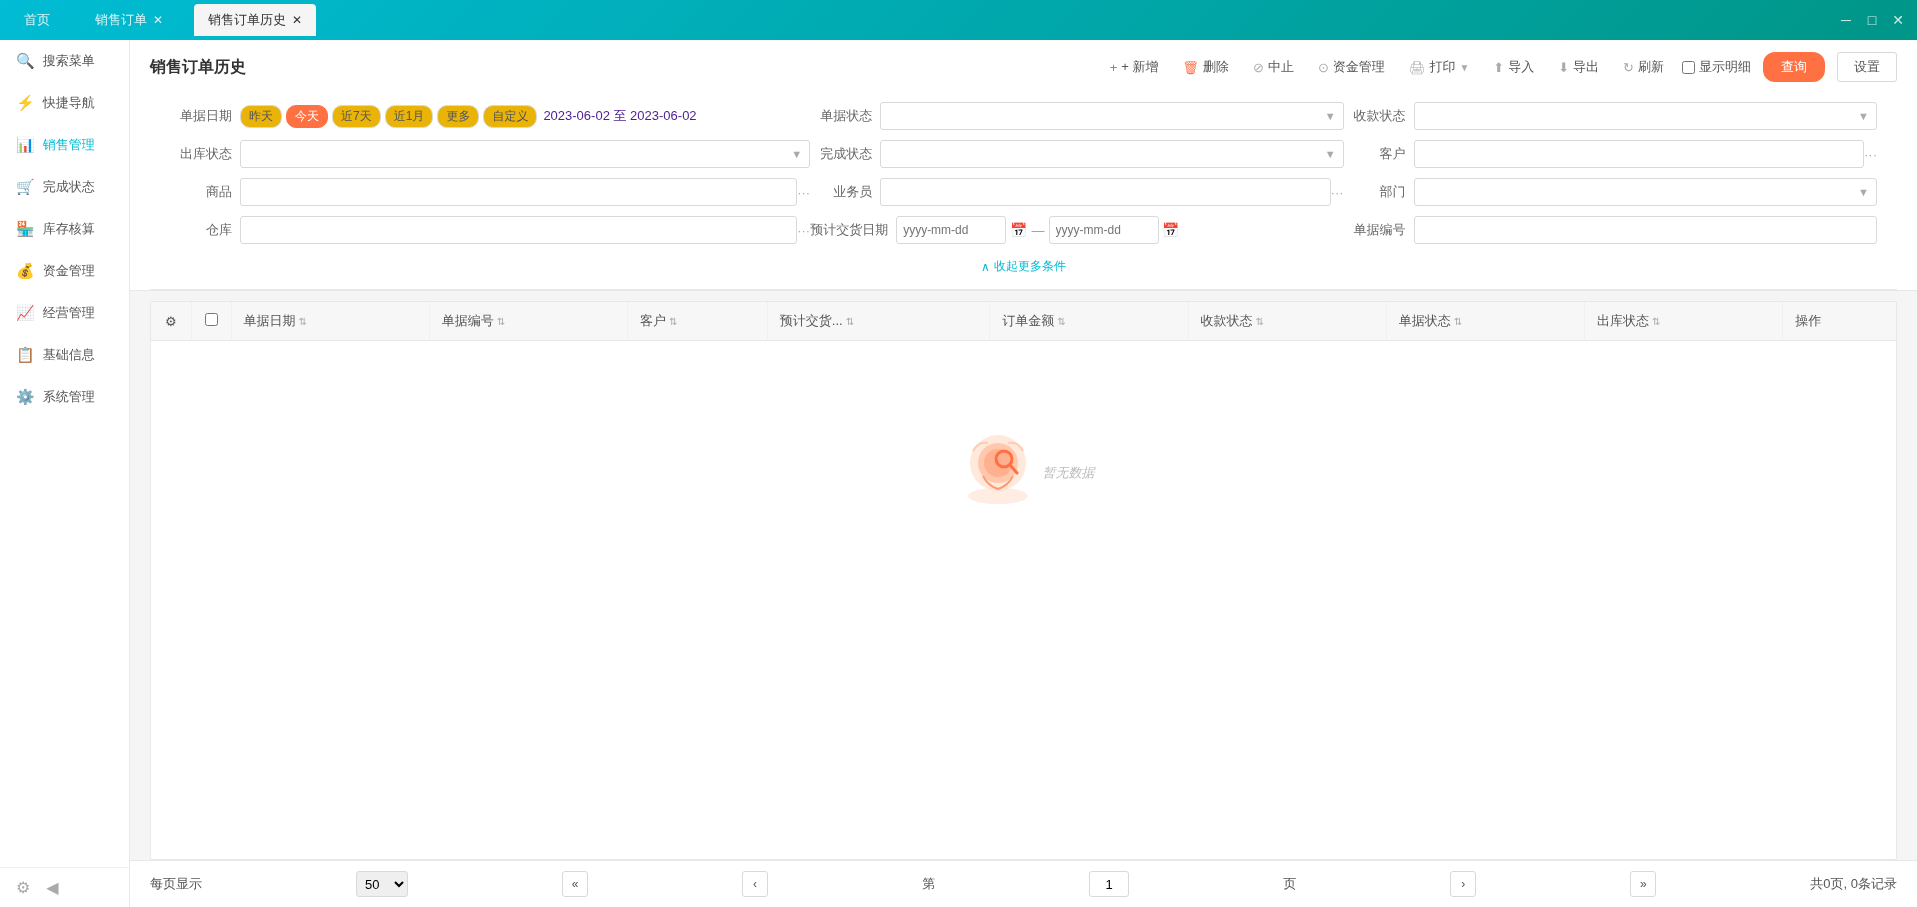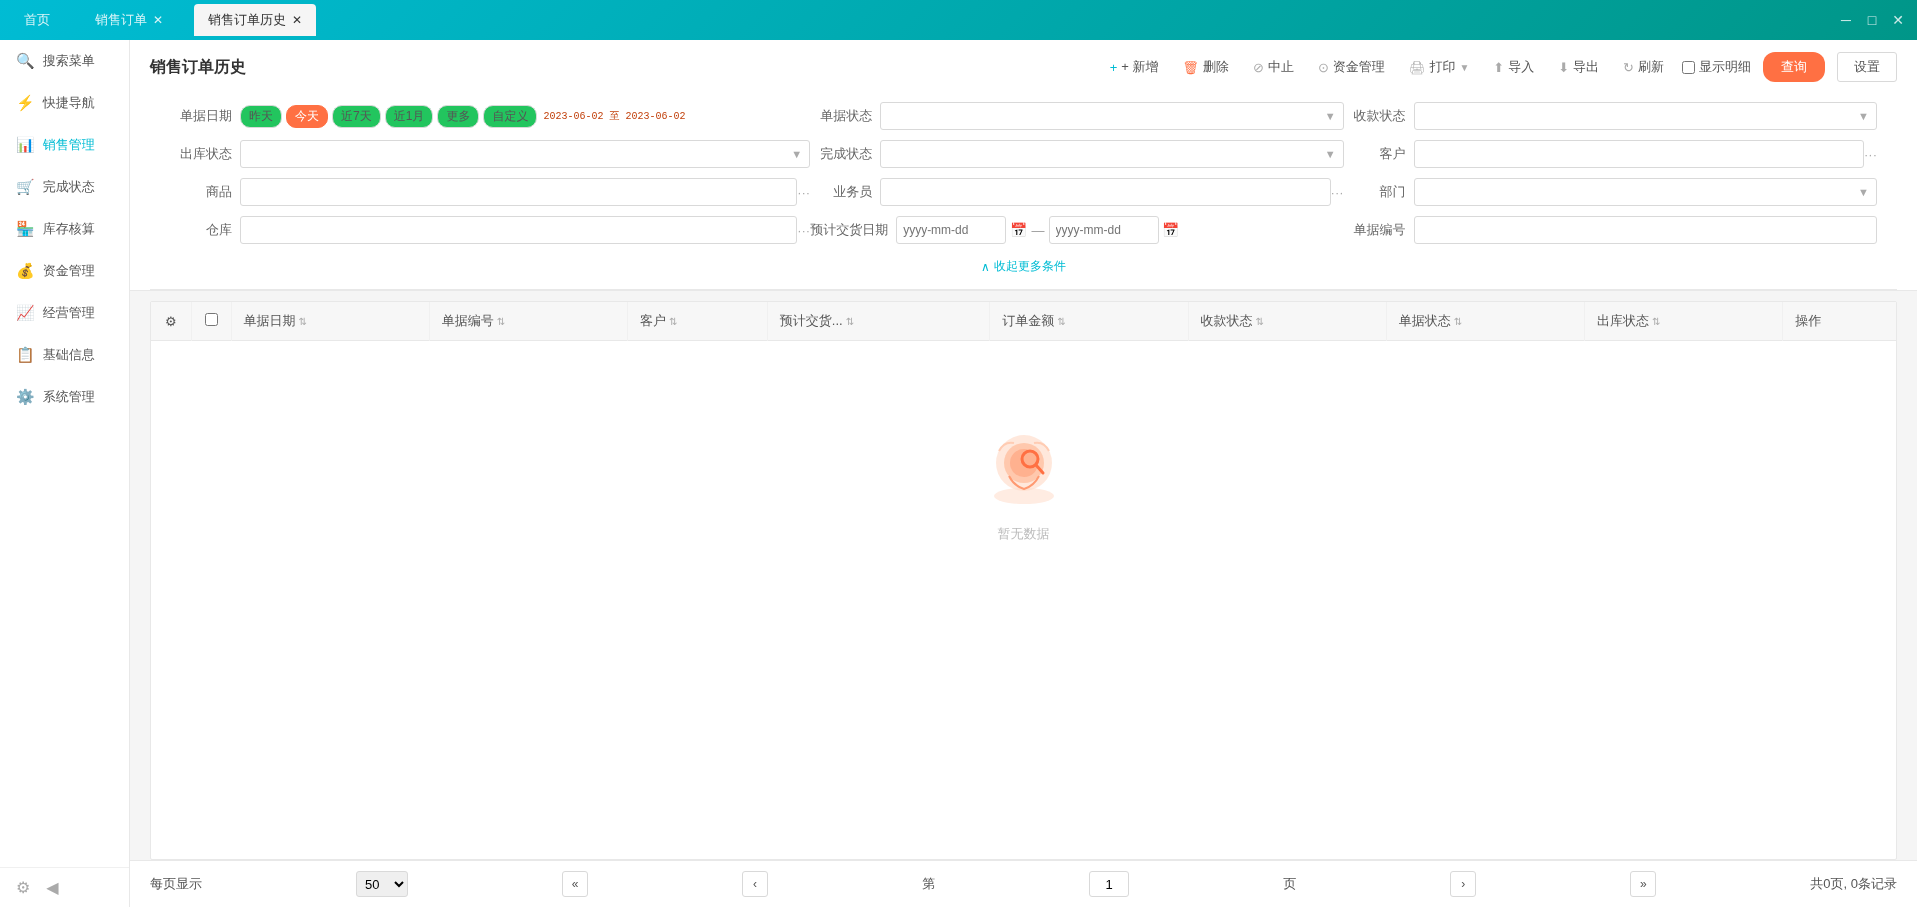--- a/index.html
+++ b/index.html
@@ -184,34 +184,33 @@
     }
     .date-quick-btns {
       display: flex;
       align-items: center;
       gap: 4px;
     }
     .date-quick-btn {
       padding: 2px 8px;
       border-radius: 10px;
       border: 1px solid #d9d9d9;
-      background: #22c55e;
+      background: #eab308;
       color: #555;
       font-size: 12px;
       cursor: pointer;
     }
     .date-quick-btn.active {
       background: #ff7043;
       color: #fff;
       border-color: #ff7043;
     }
     .date-range-text {
-      font-size: 10px;
-      color: #c2410c;
-      font-family: Liberation Mono, monospace;
+      font-size: 13px;
+      color: #4c1d95;
     }
     .filter-input {
       flex: 1;
       height: 28px;
       border: 1px solid #d9d9d9;
       border-radius: 3px;
       padding: 0 8px;
       font-size: 13px;
       color: #333;
     }
@@ -314,24 +313,25 @@
     }
     .th-settings {
       width: 40px;
       text-align: center;
     }
     .th-checkbox { width: 40px; text-align: center; }
 
     
     .empty-state {
       display: flex;
-      flex-direction: column;
+      flex-direction: row;
       align-items: center;
       justify-content: center;
       padding: 80px 0;
+      font-style: italic;
     }
     .empty-icon {
       width: 90px;
       height: 90px;
       margin-bottom: 14px;
     }
     .empty-text {
       color: #bbb;
       font-size: 13px;
     }

